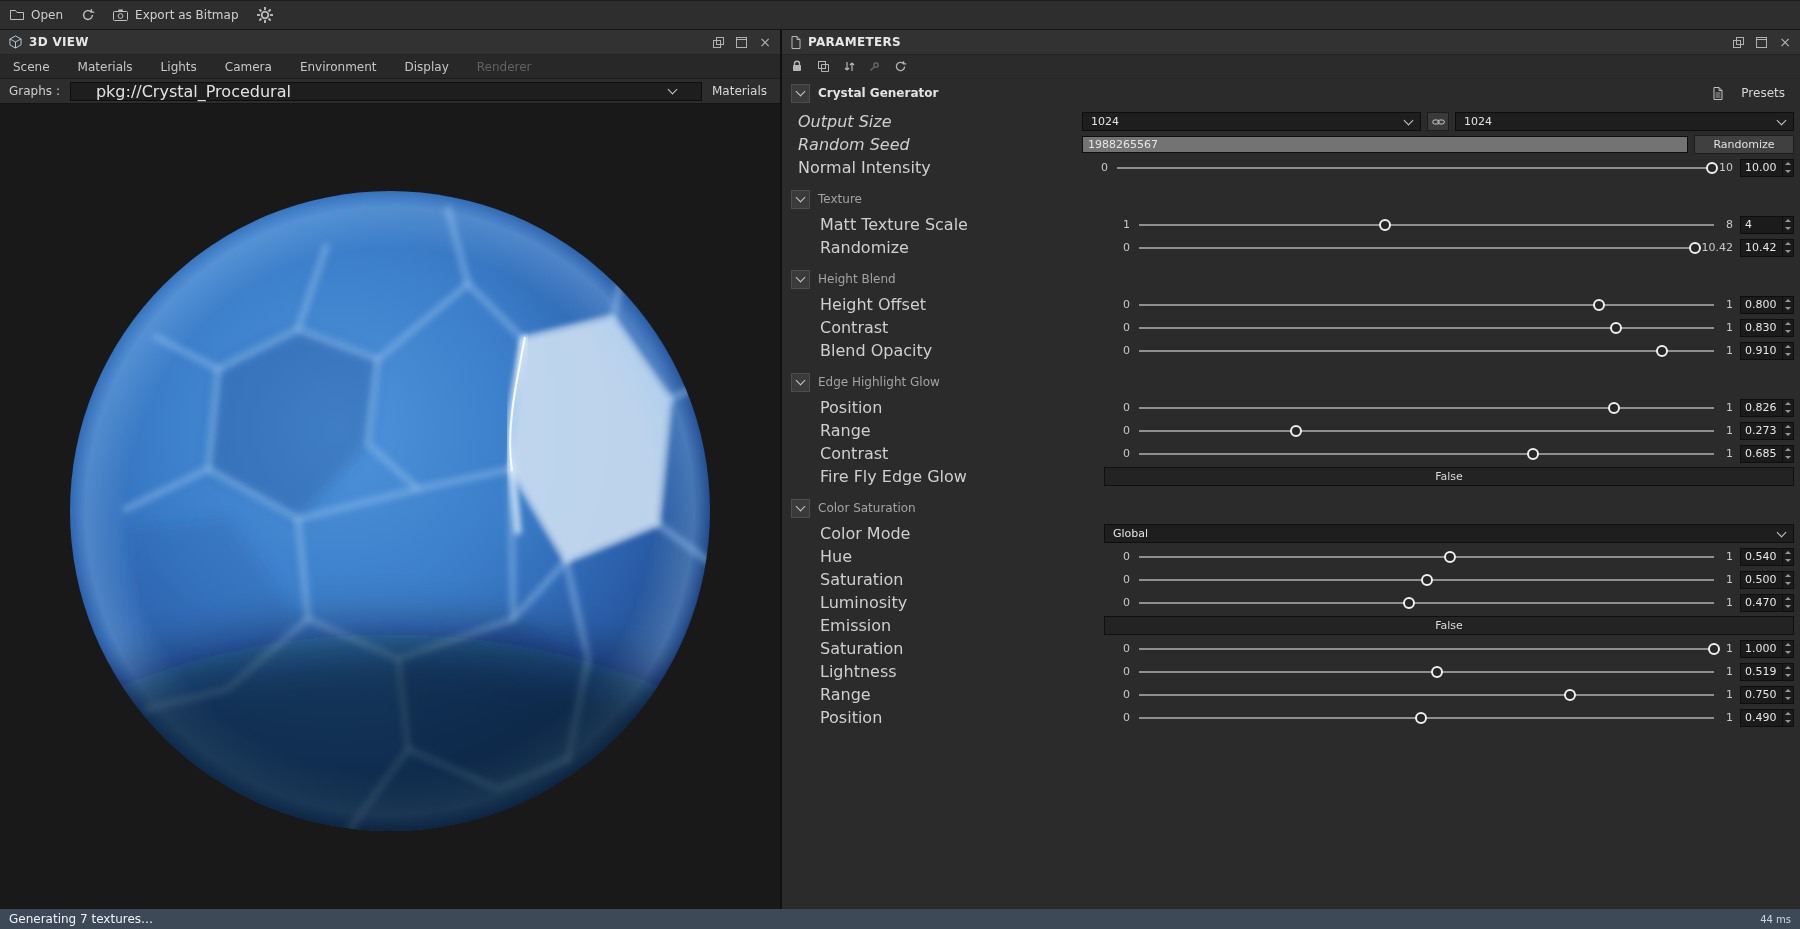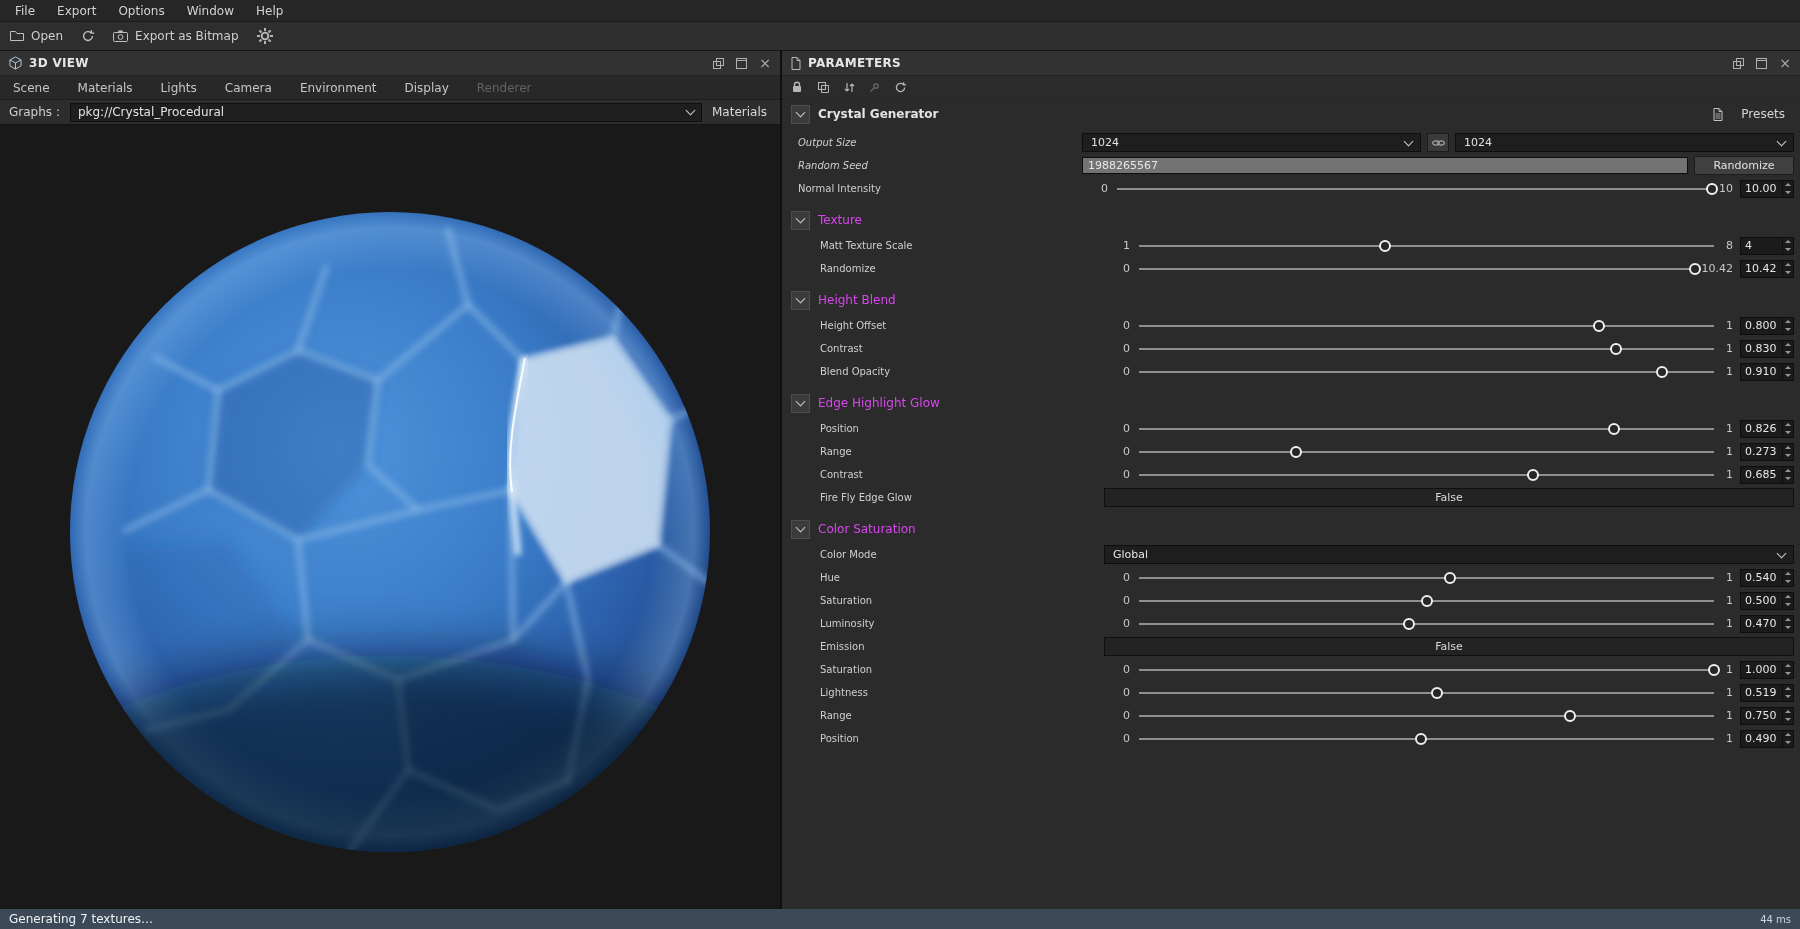--- a/index.html
+++ b/index.html
@@ -27,51 +27,51 @@
   .panel-title{font-size:12px;font-weight:bold;color:#e6e6e6;letter-spacing:.3px}
   .win-icons{margin-left:auto;display:flex;gap:12px;align-items:center}
   .win-x{font-size:14px;line-height:10px;color:#b0b0b0}
 
   .tabs{height:23px;background:#282828;display:flex;align-items:center;gap:28px;padding:0 13px;font-size:12px;flex:none;border-bottom:1px solid #1c1c1c}
   .tab{color:#c6c6c6;cursor:default}
   .tab.disabled{color:#626262}
 
   .graphs-row{height:24px;background:#2d2d2d;display:flex;align-items:center;padding:0 9px;gap:10px;font-size:12px;flex:none;border-bottom:1px solid #141414}
   .graphs-label{color:#cfcfcf;white-space:nowrap}
-  .graphs-combo{flex:1;height:17px;background:#1e1e1e;border:1px solid #0e0e0e;display:flex;align-items:center;padding:0 7px;color:#e2e2e2;font-size:12px}
+  .graphs-combo{flex:1;height:17px;background:#1e1e1e;border:1px solid #0e0e0e;display:flex;align-items:center;padding:0 25px;color:#e2e2e2;font-size:16px}
   .materials-label{color:#d8d8d8;white-space:nowrap;padding-right:4px}
 
   .viewport{flex:1;position:relative;background:#191919;overflow:hidden}
   .sphere-wrap{position:absolute;left:68px;top:85px;width:644px;height:644px}
 
   
   .param-toolbar{height:23px;display:flex;align-items:center;gap:14px;padding:0 9px;flex:none;border-bottom:1px solid #272727}
   .gen-header{display:flex;align-items:center;height:28px;padding:0 9px;flex:none}
   .gen-title{font-weight:bold;font-size:12px;color:#e3e3e3;margin-left:8px}
   .presets{margin-left:auto;display:flex;gap:18px;align-items:center;font-size:12px;color:#d6d6d6;padding-right:6px}
 
   .rows{flex:1;overflow:hidden;padding-top:3px}
   .prow{display:flex;align-items:center;height:23px;padding:0 6px 0 16px}
-  .plabel{width:284px;flex:none;color:#cfcfcf;font-size:10px;white-space:nowrap;overflow:hidden}
+  .plabel{width:284px;flex:none;color:#cfcfcf;font-size:16px;white-space:nowrap;overflow:hidden}
   .plabel.indent{padding-left:22px}
   .plabel.italic{font-style:italic}
   .pmin{width:26px;flex:none;text-align:right;margin-right:9px;color:#c8c8c8;font-size:11px}
   .pmax{min-width:12px;flex:none;text-align:right;margin:0 7px;color:#c8c8c8;font-size:11px;white-space:nowrap}
   .ptrack{flex:1;position:relative;height:16px;min-width:60px}
   .pline{position:absolute;left:0;right:0;top:7px;height:2px;background:#8f8f8f}
   .phandle{position:absolute;top:2.5px;width:8px;height:8px;border:2px solid #efefef;border-radius:50%;background:#262626;transform:translateX(-50%)}
   .pbox{width:52px;flex:none;height:16px;background:#1b1b1b;border:1px solid #0e0e0e;display:flex;align-items:stretch}
   .pval{flex:1;font-size:11px;color:#e6e6e6;padding:1px 0 0 4px;white-space:nowrap;overflow:hidden}
   .spin{width:10px;flex:none;border-left:1px solid #0e0e0e;display:flex;flex-direction:column}
   .spin-btn{flex:1;display:flex;align-items:center;justify-content:center}
   .tri-up{width:0;height:0;border-left:3px solid transparent;border-right:3px solid transparent;border-bottom:3px solid #969696}
   .tri-dn{width:0;height:0;border-left:3px solid transparent;border-right:3px solid transparent;border-top:3px solid #969696}
 
   .psec{display:flex;align-items:center;height:24px;margin-top:8px;margin-bottom:2px;padding-left:9px}
-  .psec-title{font-size:12px;color:#d946ef;margin-left:8px}
+  .psec-title{font-size:12px;color:#a3a3a3;margin-left:8px}
   .chevbox{width:17px;height:17px;flex:none;background:#3b3b3b;border:1px solid #4d4d4d;display:flex;align-items:center;justify-content:center}
   .chev{width:6px;height:6px;border-right:1.5px solid #c9c9c9;border-bottom:1.5px solid #c9c9c9;transform:rotate(45deg);margin-top:-3px}
 
   .ctl{flex:1;display:flex;align-items:center;gap:6px;min-width:0}
   .dd{height:17px;background:#1e1e1e;border:1px solid #0e0e0e;display:flex;align-items:center;padding:0 8px;color:#e2e2e2;font-size:11px;min-width:0}
   .dd .dd-val{flex:1;overflow:hidden;white-space:nowrap}
   .dd .chev{margin-left:8px}
   .dd.grow{flex:1}
   .linkbox{width:20px;height:17px;flex:none;background:#3a3a3a;border:1px solid #1c1c1c;display:flex;align-items:center;justify-content:center}
   .seed-input{flex:1;height:15px;background:#737373;border:1px solid #0e0e0e;color:#e6e6e6;font-size:11px;
@@ -81,27 +81,20 @@
 
   
   .statusbar{height:20px;background:#3d4957;display:flex;align-items:center;padding:0 9px;font-size:12px;color:#eef2f6;flex:none}
   .status-right{margin-left:auto;font-size:10px;color:#cdd6df}
 </style>
 </head>
 <body>
 
 <div class="app">
 
-  <div class="menubar">
-      <div class="menu-item">File</div>
-      <div class="menu-item">Export</div>
-      <div class="menu-item">Options</div>
-      <div class="menu-item">Window</div>
-      <div class="menu-item">Help</div>
-    </div>
 
   <div class="toolbar">
     <div class="tbtn">
       <span class="icon">
         <svg width="14" height="12" viewBox="0 0 14 12">
             <path d="M0.5 1.5h5l1.5 2h6.5v7H0.5z" fill="none" stroke="#c0c0c0"></path>
           </svg>
       </span>
       <span>Open</span>
     </div>

